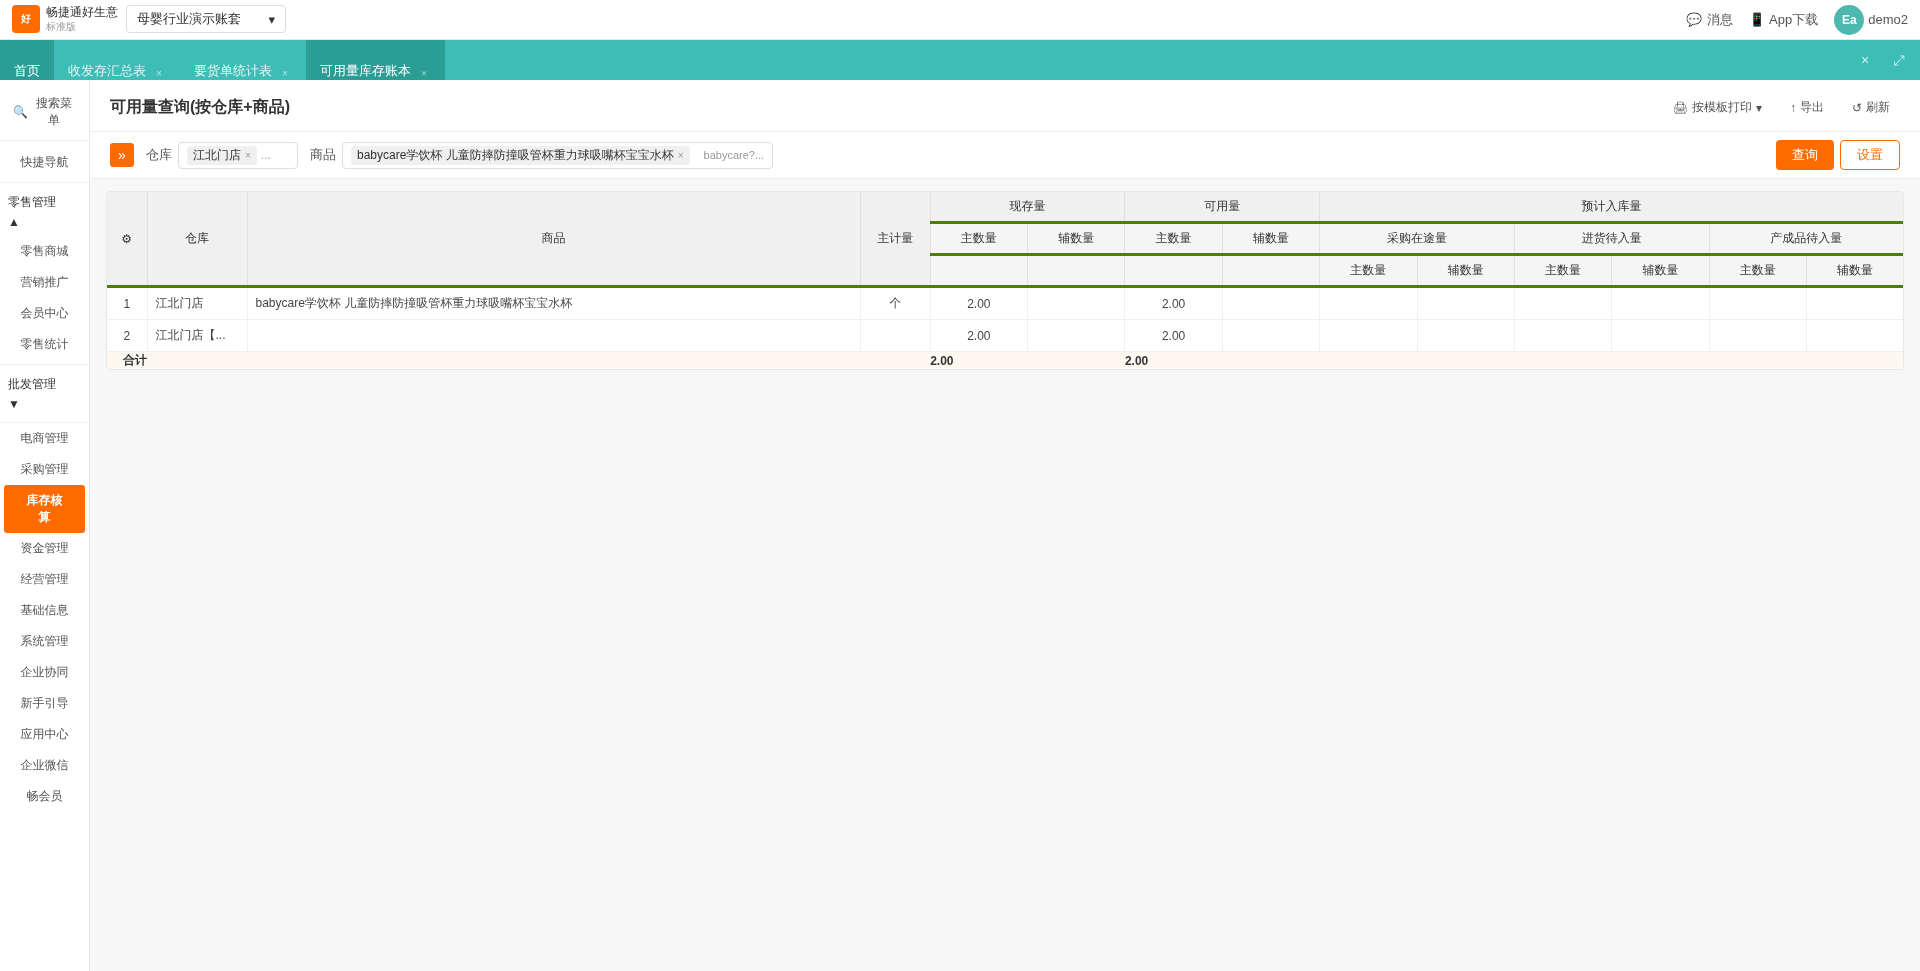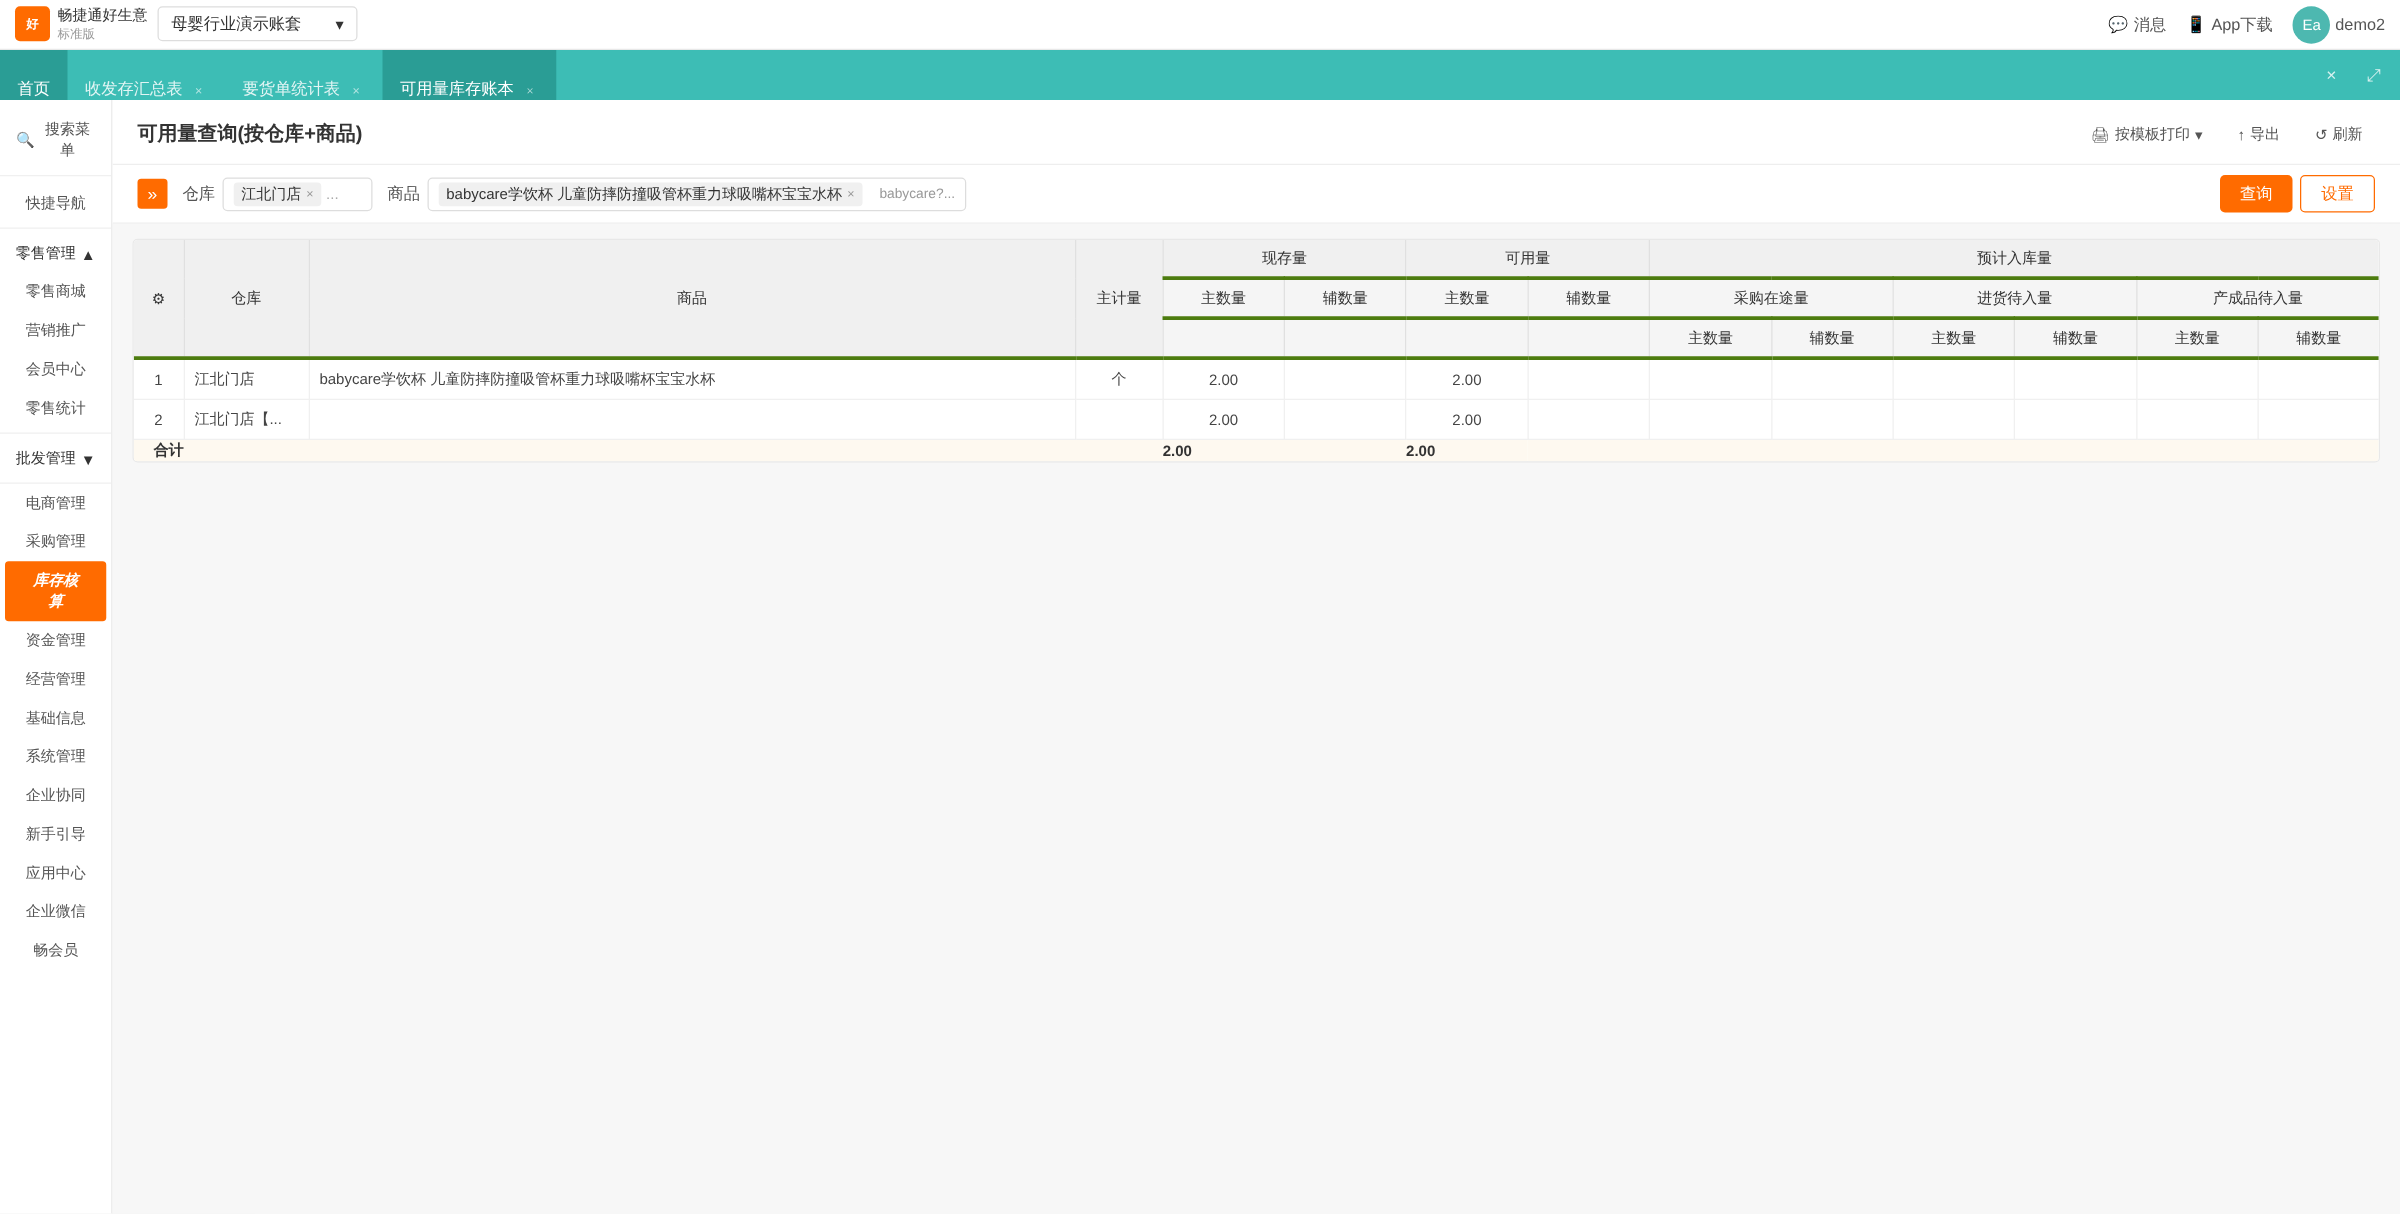--- a/index.html
+++ b/index.html
@@ -75,21 +75,21 @@
     .avatar-circle {
       width: 30px;
       height: 30px;
       border-radius: 50%;
       background: #4db8b0;
       display: flex;
       align-items: center;
       justify-content: center;
       color: white;
       font-size: 12px;
-      font-weight: normal;
+      font-weight: bold;
     }
 
     
     .tab-bar {
       height: 40px;
       background: #3dbdb5;
       display: flex;
       align-items: center;
       padding: 0 0 0 0;
       flex-shrink: 0;
@@ -196,24 +196,25 @@
     }
     .sidebar-group {
       padding: 4px 0;
       border-bottom: 1px solid #f0f0f0;
     }
     .sidebar-group-title {
       padding: 7px 8px;
       font-size: 12px;
       color: #333;
       display: flex;
-      align-items: flex-end;
+      align-items: flex-start;
       justify-content: center;
       gap: 4px;
       cursor: pointer;
+      flex-direction: column;
     }
     .sidebar-menu-item {
       padding: 7px 20px;
       font-size: 12px;
       color: #555;
       cursor: pointer;
       text-align: center;
     }
     .sidebar-menu-item.active {
       color: #ff6b00;
@@ -496,21 +497,21 @@
         <span>批发管理</span>
         <span>▼</span>
       </div>
     </div>
     <div class="sidebar-menu-item">
       <span>电商管理</span>
     </div>
     <div class="sidebar-menu-item">
       <span>采购管理</span>
     </div>
-    <div class="sidebar-menu-item active" style="background:#ff6b00;color:#fff;border-radius:3px;margin:0 4px;font-style:italic;">
+    <div class="sidebar-menu-item active" style="background:#ff6b00;color:#fff;border-radius:3px;margin:0 4px;">
       <span>库存核算</span>
     </div>
     <div class="sidebar-menu-item">
       <span>资金管理</span>
     </div>
     <div class="sidebar-menu-item">
       <span>经营管理</span>
     </div>
     <div class="sidebar-menu-item">
       <span>基础信息</span>

